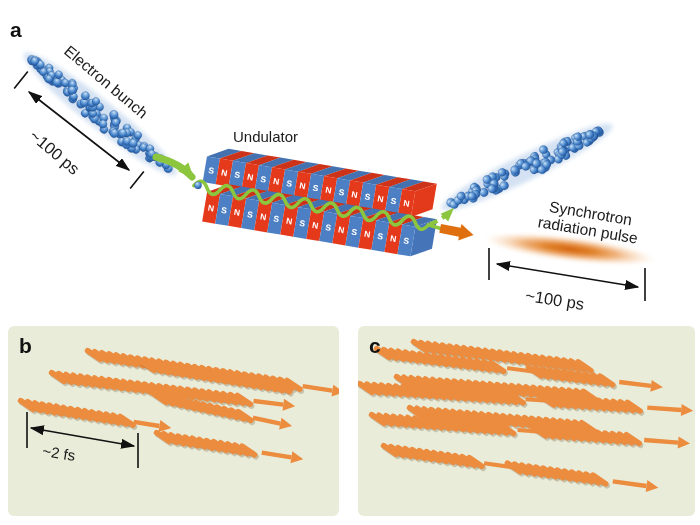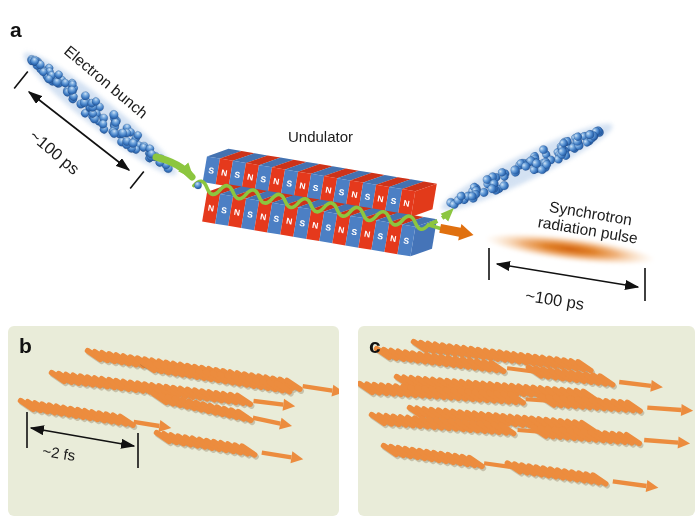--- a/index.html
+++ b/index.html
@@ -4,21 +4,21 @@
 <style>
   html,body{margin:0;padding:0;background:#ffffff;}
   .stage{position:relative;width:700px;height:525px;background:#ffffff;overflow:hidden;
          font-family:"Liberation Sans",sans-serif;color:#1b1b1b;}
   .abs{position:absolute;}
   .panel-letter{font-size:21px;font-weight:700;color:#111;}
   .rot-label{font-size:15.5px;white-space:nowrap;transform-origin:0 0;}
   .dim-label{font-size:16.5px;white-space:nowrap;transform-origin:0 0;}
   .panel{position:absolute;top:326px;height:190px;border-radius:6px;}
   .panel svg{position:absolute;left:0;top:0;}
-  .u-label{font-size:15px;width:120px;text-align:right;}
+  .u-label{font-size:15px;width:120px;text-align:left;}
   .syn-label{font-size:15.5px;line-height:17px;text-align:center;width:130px;
              transform:rotate(9.5deg);transform-origin:0 0;}
 </style>
 </head>
 <body>
 
 <div class="stage">
 
   <span class="abs panel-letter" style="left:10px;top:18px;">a</span>
 

